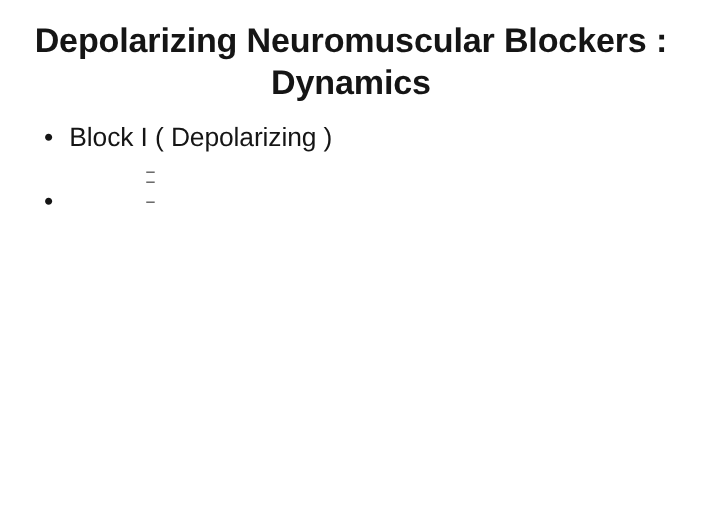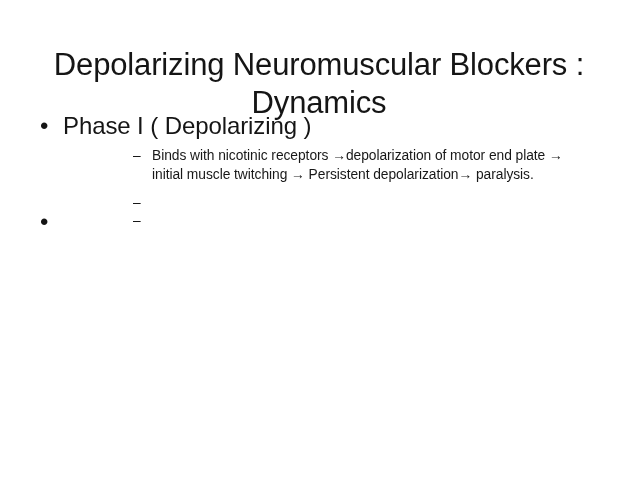--- a/index.html
+++ b/index.html
@@ -26,25 +26,24 @@
 
   
   .slide-title {
     position: absolute;
     left: 28px;
     top: 18px;
     width: 582px;
     text-align: center;
     font-size: 31px;
     line-height: 38px;
-    font-weight: 400;
+    font-weight: 700;
     letter-spacing: -0.15px;
     color: #151515;
     white-space: pre-line;
-    margin-top: 28px;
   }
 
   
   .body-area {
     position: absolute;
     left: 0;
     top: 110px;
     width: 638px;
   }
 
@@ -99,28 +98,27 @@
 
 <div id="slide">
 
   <div class="slide-title">Depolarizing Neuromuscular Blockers :
 Dynamics</div>
 
   <div class="body-area">
 
     <div class="lvl1">
       <span class="bullet-mark">•</span>
-      <span>Phase I ( Depolarizing )</span>
+      <span>Block I ( Depolarizing )</span>
     </div>
 
     <div class="gap-sm"></div>
 
     <div class="lvl2">
       <span class="dash-mark">–</span>
-      <span>Binds with nicotinic receptors →depolarization of motor end plate → initial muscle twitching → Persistent depolarization→ paralysis.</span>
     </div>
 
     <div class="gap-md"></div>
 
     <div class="lvl2">
       <span class="dash-mark">–</span>
     </div>
 
     <div class="gap-lg"></div>
 

